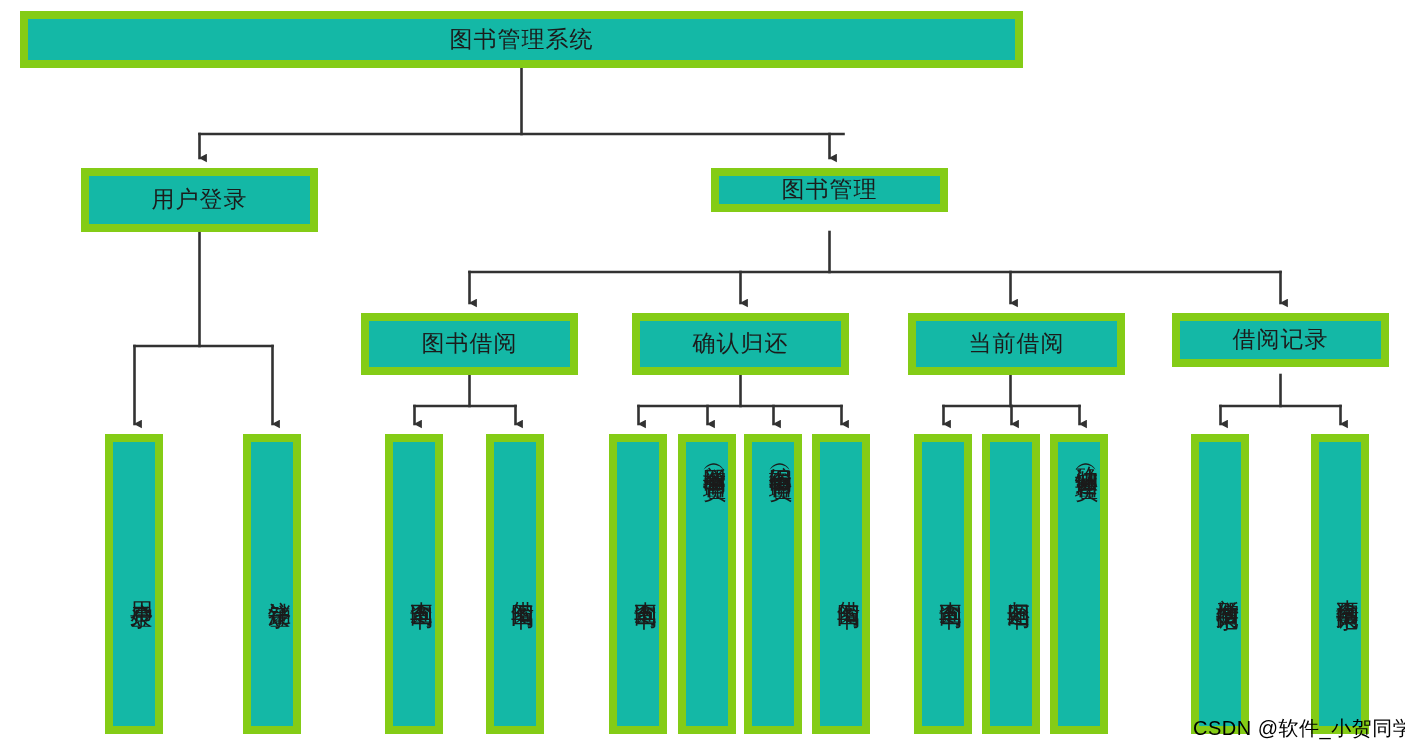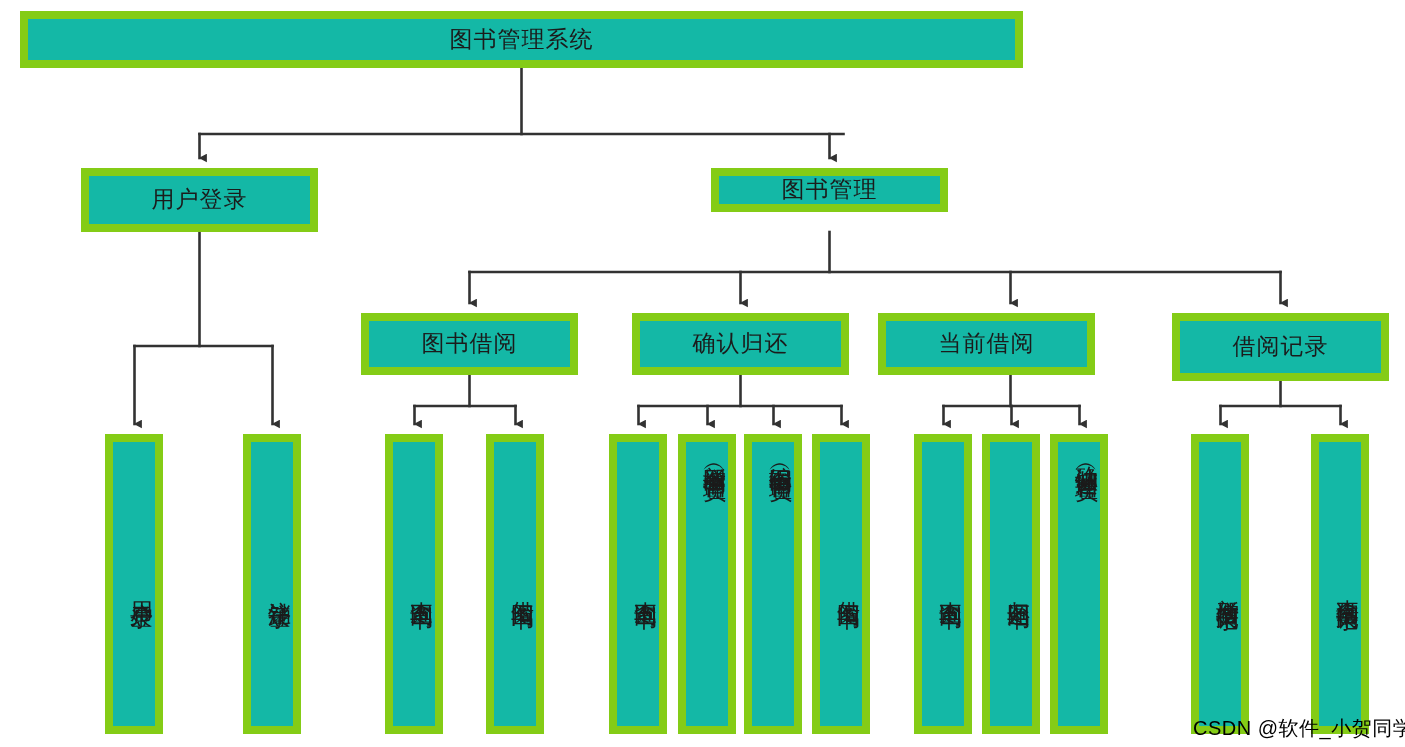--- a/index.html
+++ b/index.html
@@ -147,24 +147,24 @@
   <div class="node horiz" style="left:711px; top:168px; width:237px; height:44px;">
     <span class="nlabel">图书管理</span>
   </div>
 
   <div class="node horiz" style="left:361px; top:313px; width:217px; height:62px;">
     <span class="nlabel">图书借阅</span>
   </div>
   <div class="node horiz" style="left:632px; top:313px; width:217px; height:62px;">
     <span class="nlabel">确认归还</span>
   </div>
-  <div class="node horiz" style="left:878px; top:313px; width:217px; height:62px;">
+  <div class="node horiz" style="left:908px; top:313px; width:217px; height:62px;">
     <span class="nlabel">当前借阅</span>
   </div>
-  <div class="node horiz" style="left:1172px; top:313px; width:217px; height:68px;">
+  <div class="node horiz" style="left:1172px; top:313px; width:217px; height:54px;">
     <span class="nlabel">借阅记录</span>
   </div>
 
   <div class="node vert center-v" style="left:105px; top:434px; width:58px; height:300px;">
     <span class="nlabel">用户登录</span>
   </div>
   <div class="node vert center-v" style="left:243px; top:434px; width:58px; height:300px;">
     <span class="nlabel">注销登录</span>
   </div>
 

